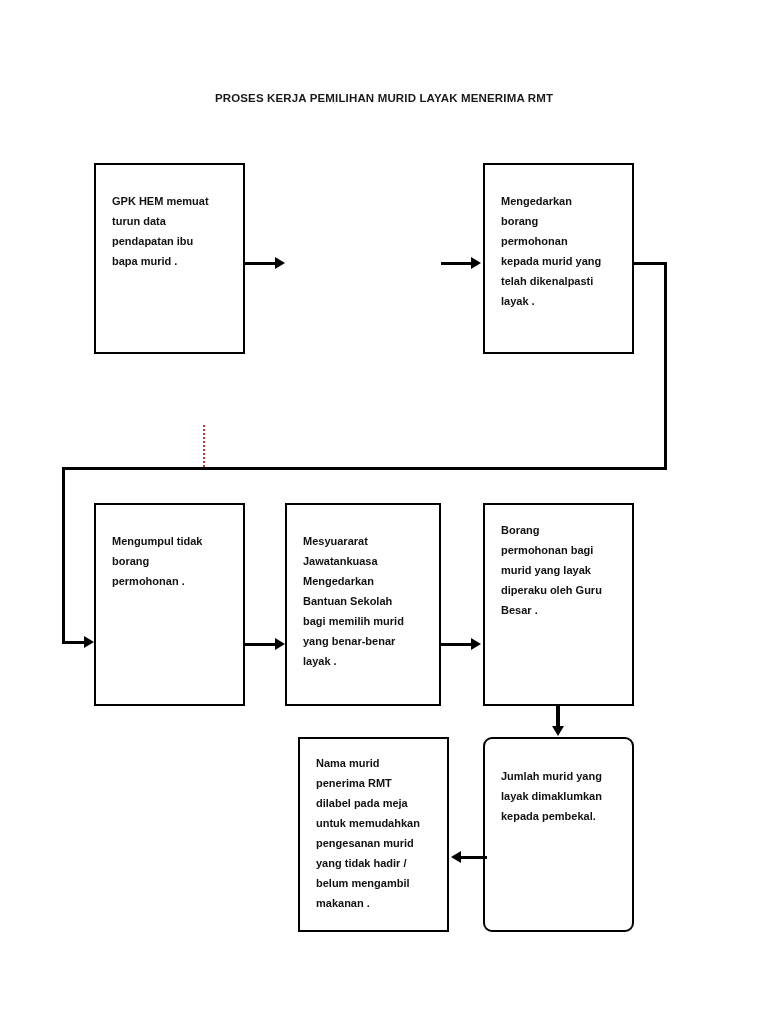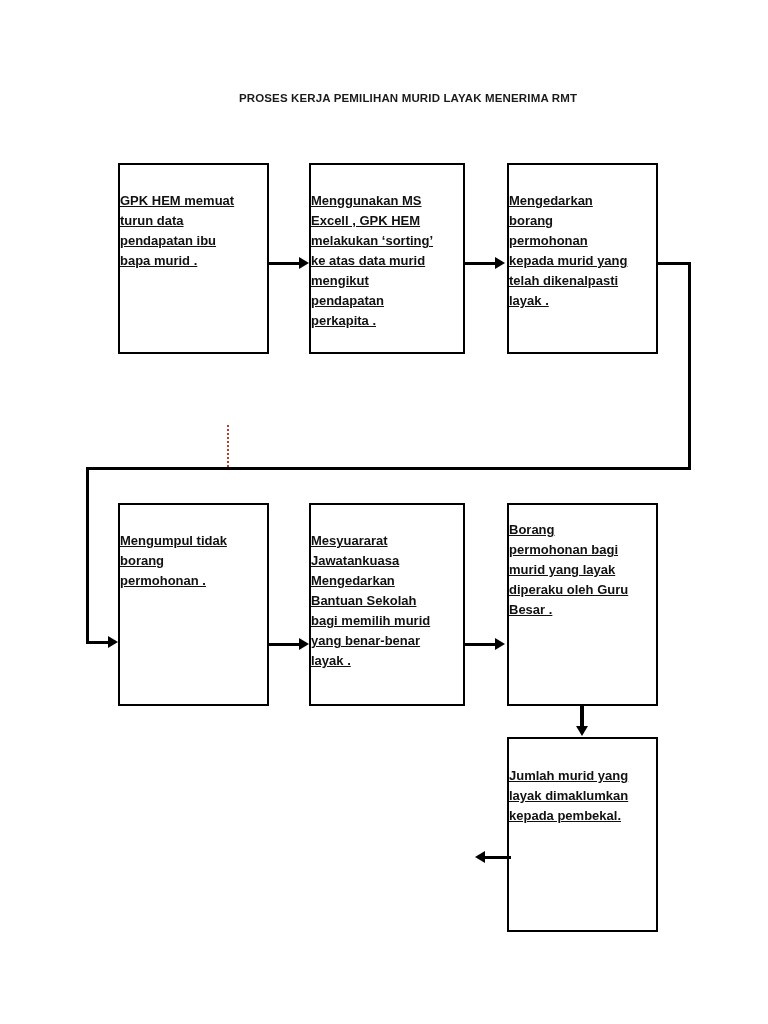--- a/index.html
+++ b/index.html
@@ -10,49 +10,47 @@
   body {
     font-family: "Liberation Sans", sans-serif;
     color: #000000;
   }
   #page {
     position: relative;
     width: 676px;
     height: 1024px;
     background: #ffffff;
     overflow: hidden;
-    margin-left: 24px;
   }
   .chart-title {
     position: absolute;
     left: 0;
     top: 92px;
     width: 768px;
     text-align: center;
     font-size: 11.5px;
     font-weight: bold;
     letter-spacing: 0.15px;
     color: #1a1a1a;
   }
   .node {
     position: absolute;
     box-sizing: border-box;
     border: 2.5px solid #000000;
     background: #ffffff;
   }
   .node-text {
     position: absolute;
-    left: 0;
+    left: 16px;
     right: 10px;
-    font-size: 13px;
+    font-size: 11px;
     font-weight: bold;
     line-height: 20px;
     color: #111111;
     white-space: pre-line;
-    text-decoration: underline;
   }
   
   .hline {
     position: absolute;
     background: #000000;
     height: 3px;
   }
   .vline {
     position: absolute;
     background: #000000;
@@ -95,29 +93,20 @@
 
   <div class="chart-title">PROSES KERJA PEMILIHAN MURID LAYAK MENERIMA RMT</div>
 
   <div class="node" style="left:94px; top:163px; width:151px; height:191px;">
     <div class="node-text" style="top:26px;">GPK HEM memuat
 turun data
 pendapatan ibu
 bapa murid .</div>
   </div>
 
-  <div class="node" style="left:285px; top:163px; width:156px; height:191px;">
-    <div class="node-text" style="top:26px;">Menggunakan MS
-Excell , GPK HEM
-melakukan ‘sorting’
-ke atas data murid
-mengikut
-pendapatan
-perkapita .</div>
-  </div>
 
   <div class="node" style="left:483px; top:163px; width:151px; height:191px;">
     <div class="node-text" style="top:26px;">Mengedarkan
 borang
 permohonan
 kepada murid yang
 telah dikenalpasti
 layak .</div>
   </div>
 
@@ -162,22 +151,32 @@
 
   <div class="hline" style="left:245px; top:643px; width:32px;"></div>
   <div class="arrow-right" style="left:275px; top:638px;"></div>
 
   <div class="hline" style="left:441px; top:643px; width:32px;"></div>
   <div class="arrow-right" style="left:471px; top:638px;"></div>
 
   <div class="vline" style="left:556px; top:706px; width:4px; height:24px;"></div>
   <div class="arrow-down" style="left:552px; top:726px;"></div>
 
+  <div class="node" style="left:298px; top:737px; width:151px; height:195px;">
+    <div class="node-text" style="top:14px;">Nama murid
+penerima RMT
+dilabel pada meja
+untuk memudahkan
+pengesanan murid
+yang tidak hadir /
+belum mengambil
+makanan .</div>
+  </div>
 
-  <div class="node" style="left:483px; top:737px; width:151px; height:195px;">
+  <div class="node" style="left:483px; top:737px; width:151px; height:195px;border-radius:9px;">
     <div class="node-text" style="top:27px;">Jumlah murid yang
 layak dimaklumkan
 kepada pembekal.</div>
   </div>
 
   <div class="hline" style="left:461px; top:856px; width:26px;"></div>
   <div class="arrow-left" style="left:451px; top:851px;"></div>
 
 </div>
 

